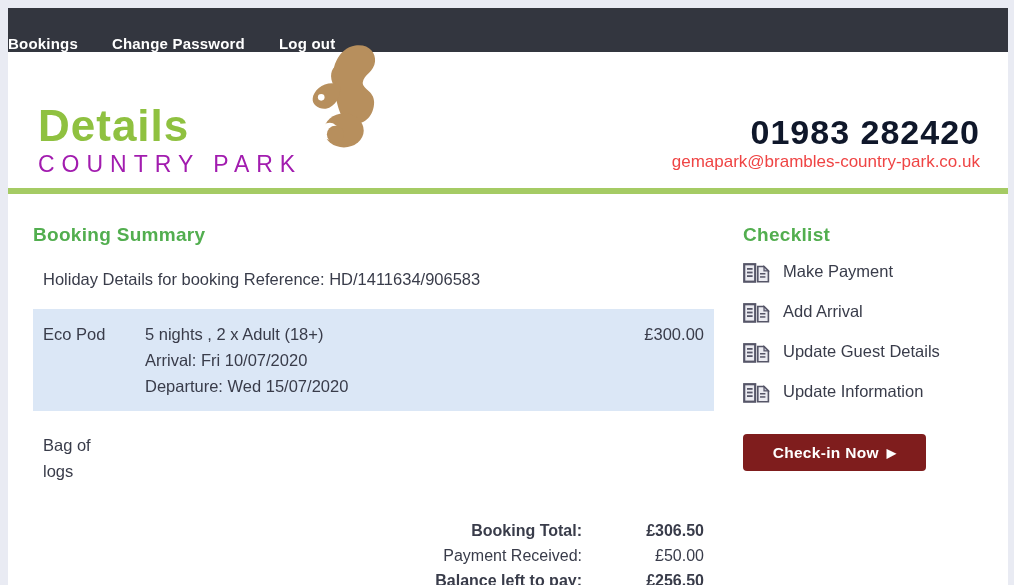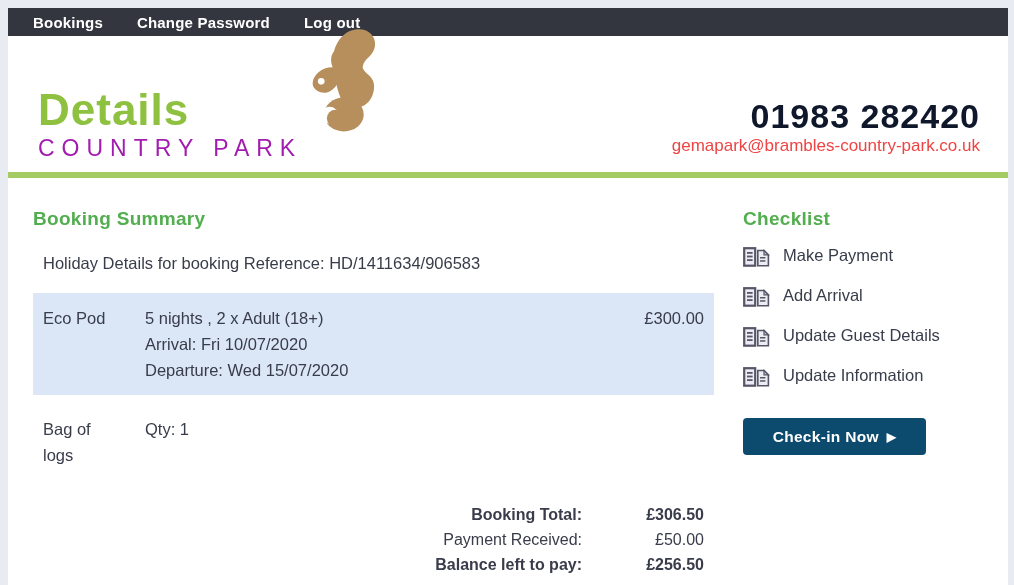--- a/index.html
+++ b/index.html
@@ -11,24 +11,23 @@
   }
   .page {
     margin: 8px 6px 0 8px;
     width: 1000px;
     min-height: 577px;
     background: #ffffff;
   }
   
   .navbar {
     background: #33363f;
-    height: 28px;
-    display: flex;
-    align-items: center;
-    padding-left: 25px;
+    height: 44px;
+    display: flex;
+    align-items: flex-end;
     gap: 34px;
   }
   .nav-link {
     color: #ffffff;
     font-size: 15px;
     font-weight: bold;
     text-decoration: none;
     letter-spacing: .2px;
     cursor: pointer;
   }
@@ -121,21 +120,21 @@
     font-size: 16.5px;
     color: #393c4a;
     text-decoration: none;
     cursor: pointer;
   }
   .chk-item:first-of-type { margin-top: 16px; }
   .checkin-btn {
     margin-top: 26px;
     width: 183px;
     height: 37px;
-    background: #0c4a6e;
+    background: #7f1d1d;
     color: #ffffff;
     border: none;
     border-radius: 4px;
     font-family: "Liberation Sans", sans-serif;
     font-size: 15.5px;
     font-weight: bold;
     letter-spacing: .3px;
     cursor: pointer;
     display: flex;
     align-items: center;
@@ -192,23 +191,20 @@
         <div class="b-details">
           <div>5 nights , 2 x Adult (18+)</div>
           <div>Arrival: Fri 10/07/2020</div>
           <div>Departure: Wed 15/07/2020</div>
         </div>
         <div class="b-price">£300.00</div>
       </div>
 
       <div class="b-row">
         <div class="b-name">Bag of logs</div>
-        <div class="b-details">
-          <div>Qty: 1</div>
-        </div>
       </div>
 
       <div class="totals">
         <div class="t-row bold">
           <span class="t-label">Booking Total:</span>
           <span class="t-value">£306.50</span>
         </div>
         <div class="t-row">
           <span class="t-label">Payment Received:</span>
           <span class="t-value">£50.00</span>

